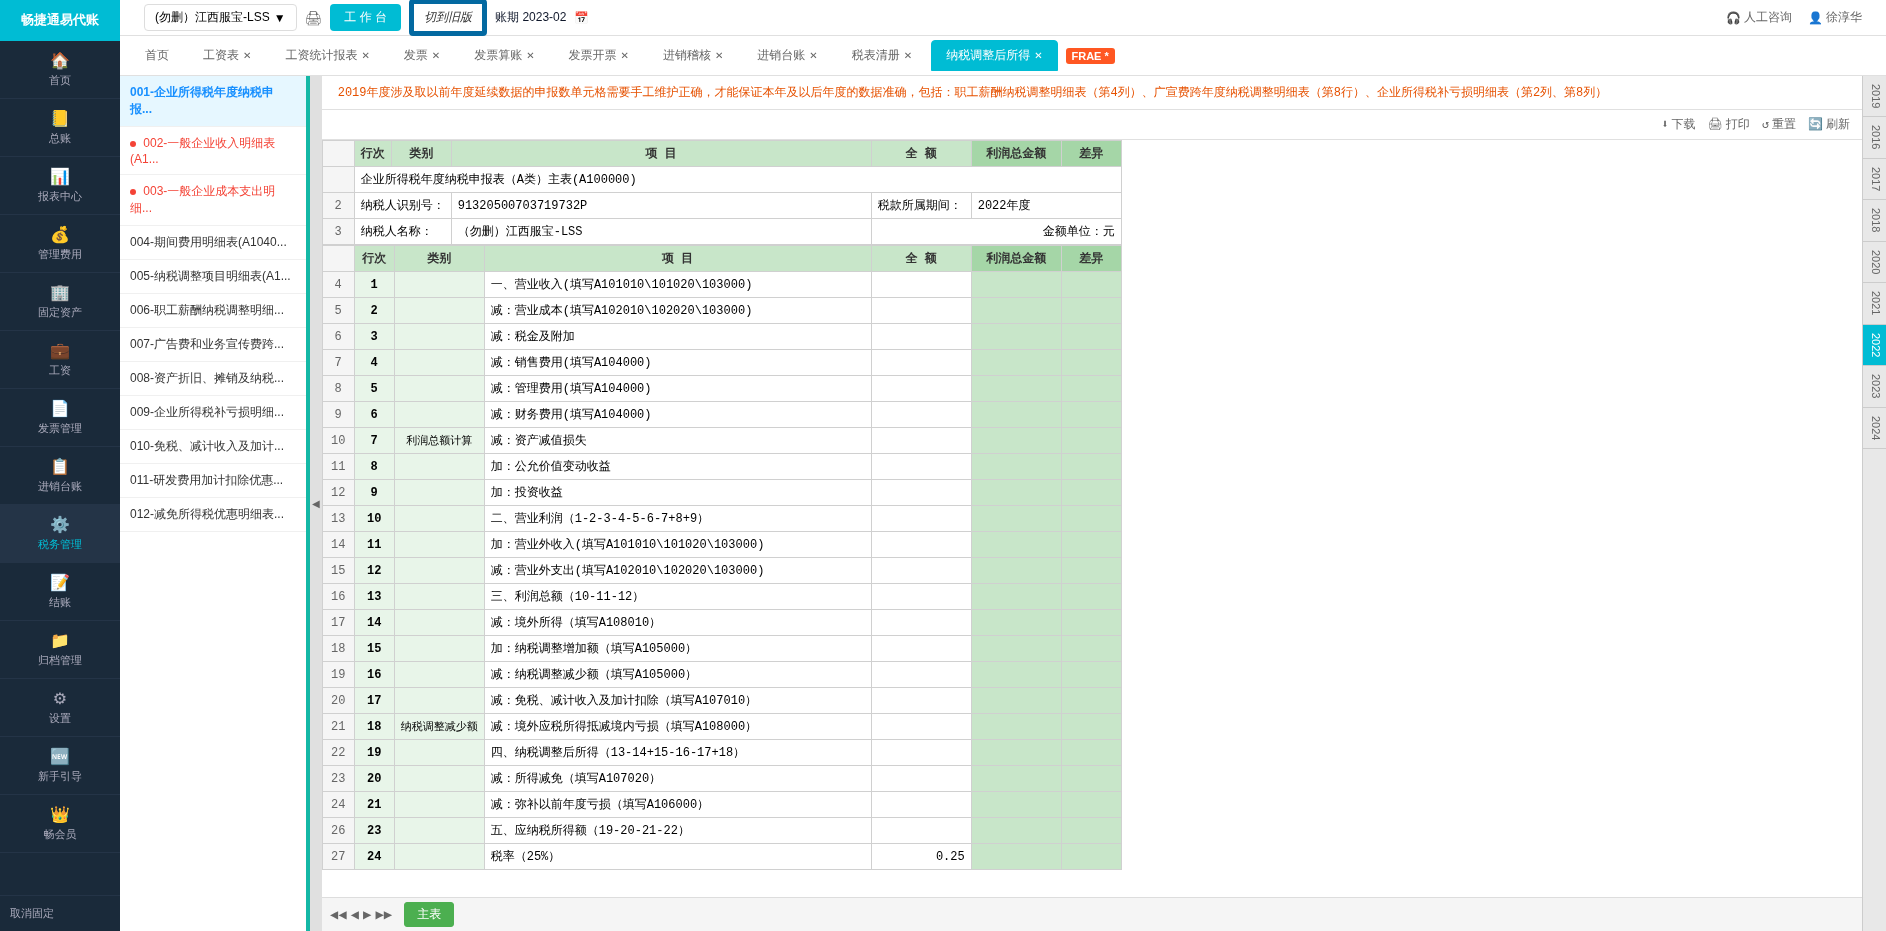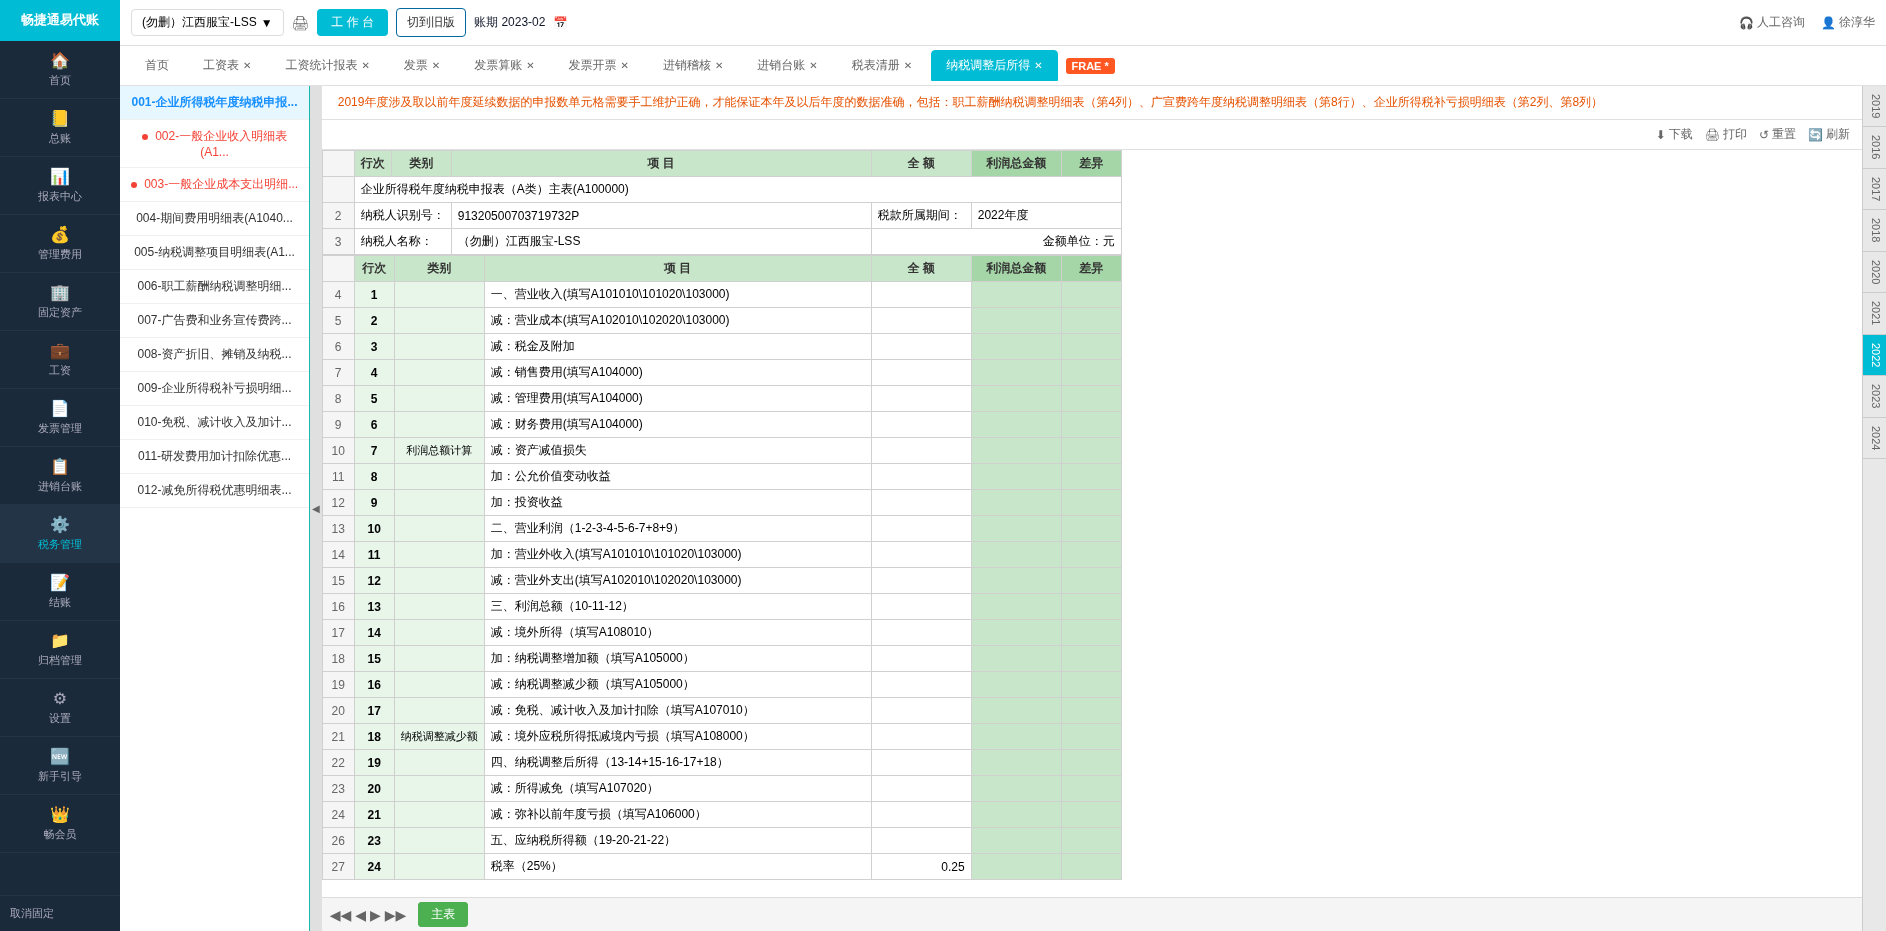--- a/index.html
+++ b/index.html
@@ -11,45 +11,45 @@
     .sidebar-nav { flex: 1; overflow-y: auto; }
     .sidebar-item { display: flex; flex-direction: column; align-items: center; padding: 10px 4px; cursor: pointer; border-bottom: 1px solid #243447; color: #aab; font-size: 11px; }
     .sidebar-item.active { background: #243447; color: #00bcd4; }
     .sidebar-item .icon { font-size: 16px; margin-bottom: 3px; }
     .sidebar-bottom { padding: 10px; border-top: 1px solid #243447; display: flex; align-items: center; cursor: pointer; color: #aab; font-size: 11px; }
 
     
     .main { flex: 1; display: flex; flex-direction: column; overflow: hidden; }
 
     
-    .topbar { background: white; height: 46px; display: flex; align-items: center; padding: 0 11px; border-bottom: 1px solid #e0e0e0; gap: 8px; flex-shrink: 0; }
+    .topbar { background: white; height: 36px; display: flex; align-items: center; padding: 0 24px; border-bottom: 1px solid #e0e0e0; gap: 8px; flex-shrink: 0; }
     .topbar-company { background: white; border: 1px solid #ddd; border-radius: 4px; padding: 4px 10px; font-size: 12px; display: flex; align-items: center; gap: 4px; cursor: pointer; }
     .topbar-btn { background: #00bcd4; color: white; border: none; border-radius: 4px; padding: 5px 14px; cursor: pointer; font-size: 12px; }
-    .topbar-btn-outline { background: white; color: #333; border: 1px solid #0369a1; border-radius: 4px; padding: 5px 10px; cursor: pointer; font-size: 12px; display: flex; align-items: center; gap: 3px; }
+    .topbar-btn-outline { background: white; color: #333; border: 5px solid #0369a1; border-radius: 4px; padding: 5px 10px; cursor: pointer; font-size: 12px; display: flex; align-items: center; gap: 3px; font-style: italic; }
     .topbar-right { margin-left: auto; display: flex; align-items: center; gap: 16px; color: #666; font-size: 12px; }
 
     
     .tabbar { background: white; height: 40px; display: flex; align-items: center; padding: 0 10px; border-bottom: 1px solid #e0e0e0; gap: 4px; flex-shrink: 0; overflow-x: auto; }
     .tab { padding: 6px 14px; border-radius: 4px 4px 0 0; cursor: pointer; font-size: 12px; color: #666; display: flex; align-items: center; gap: 4px; white-space: nowrap; border: 1px solid transparent; }
     .tab.active { background: #00bcd4; color: white; border-color: #00bcd4; }
     .tab-close { font-size: 10px; cursor: pointer; color: inherit; }
 
     
     .content { flex: 1; display: flex; overflow: hidden; }
 
     
-    .left-panel { width: 190px; background: white; border-right: 1px solid #14b8a6; flex-shrink: 0; overflow-y: auto; text-align: center; }
+    .left-panel { width: 190px; background: white; border-right: 4px solid #14b8a6; flex-shrink: 0; overflow-y: auto; }
     .left-panel-item { padding: 8px 10px; font-size: 12px; cursor: pointer; color: #333; border-bottom: 1px solid #f0f0f0; }
     .left-panel-item.active { background: #e6f7ff; color: #1890ff; font-weight: bold; }
     .left-panel-item.error { color: #f44336; }
     .left-panel-item .dot { display: inline-block; width: 6px; height: 6px; border-radius: 50%; margin-right: 4px; }
     .dot-red { background: #f44336; }
 
     
-    .right-panel { flex: 1; display: flex; flex-direction: column; overflow: hidden; background: #f5f5f5; }
+    .right-panel { flex: 1; display: flex; flex-direction: column; overflow: hidden; background: #f5f5f5; font-family: Liberation Mono, monospace; }
     .warning-bar { background: white; padding: 8px 16px; font-size: 12px; color: #e65100; border-bottom: 1px solid #e0e0e0; flex-shrink: 0; }
 
     
     .sheet-toolbar { background: white; padding: 6px 12px; display: flex; align-items: center; justify-content: flex-end; gap: 12px; border-bottom: 1px solid #e0e0e0; flex-shrink: 0; }
     .sheet-toolbar-btn { display: flex; align-items: center; gap: 3px; cursor: pointer; color: #666; font-size: 12px; }
 
     
     .table-container { flex: 1; overflow: auto; background: white; }
     .sheet-table { border-collapse: collapse; min-width: 800px; font-size: 12px; padding-left: 40px; }
     .sheet-table th, .sheet-table td { border: 1px solid #d0d0d0; padding: 4px 6px; white-space: nowrap; }

